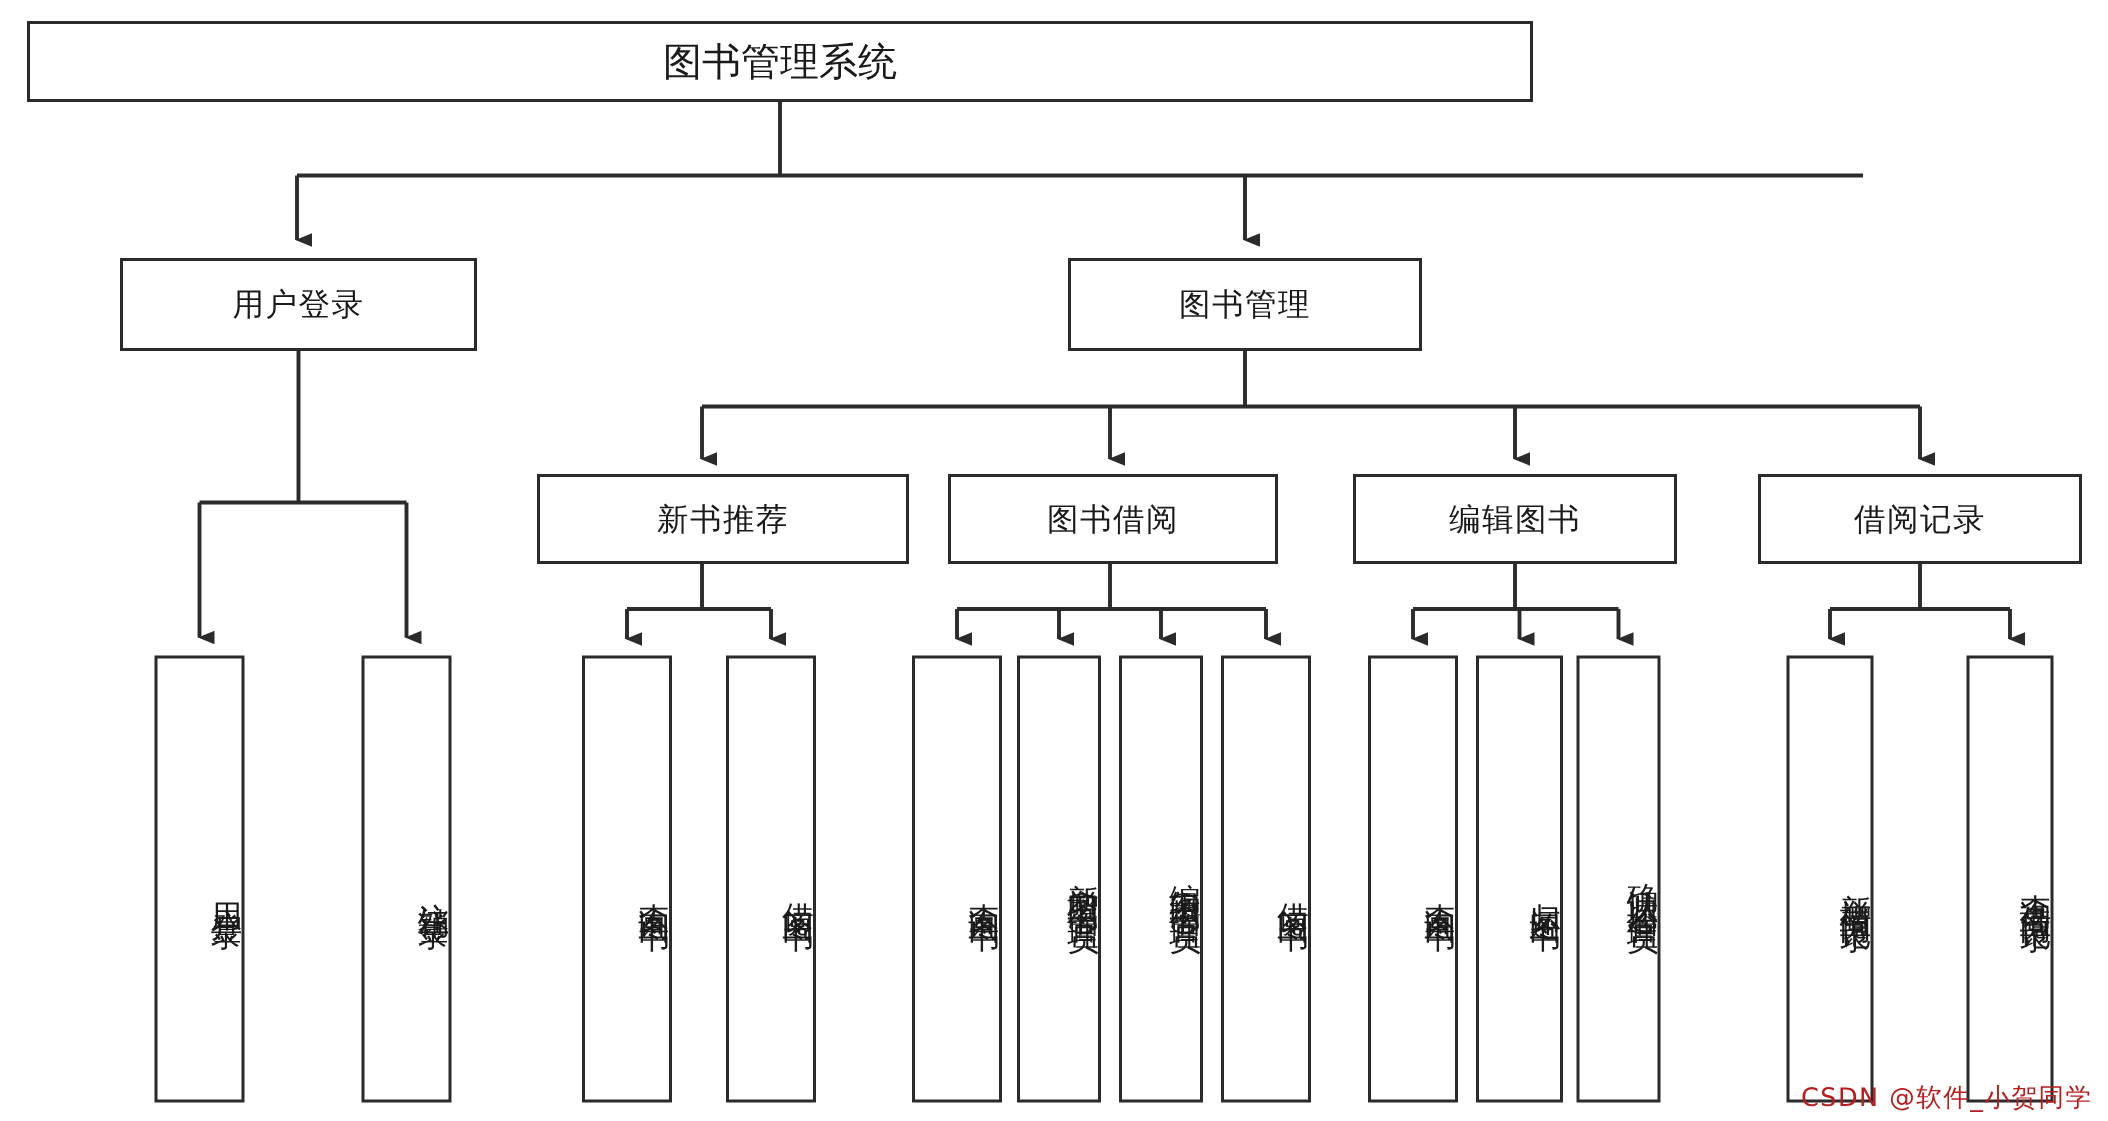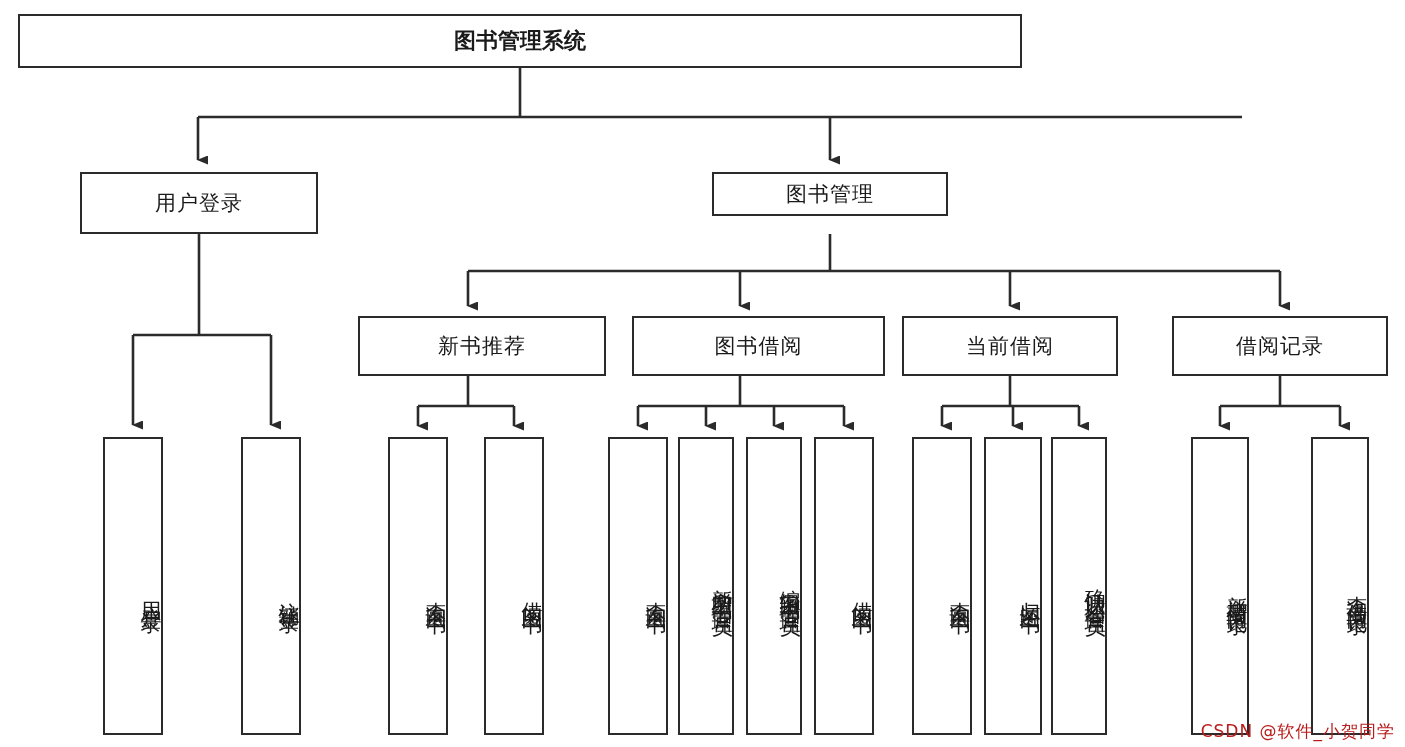--- a/index.html
+++ b/index.html
@@ -18,21 +18,21 @@
     position:absolute;
     box-sizing:border-box;
     background:#ffffff;
     border:2px solid #2b2b2b;
     display:flex;
     align-items:center;
     justify-content:center;
     color:#1a1a1a;
   }
   .node.horiz{font-size:21px;letter-spacing:1px;}
-  .node.root{font-size:22px;font-weight:bold;}
+  .node.root{font-size:26px;}
   .node.leaf{
     writing-mode:vertical-rl;
     text-orientation:upright;
     font-size:21px;
     letter-spacing:4px;
     padding-top:14px;
     align-items:flex-start;
     justify-content:center;
     line-height:1.0;
   }
@@ -102,32 +102,32 @@
     </g>
   </svg>
 
   <div class="node root" style="left:18px;top:14px;width:1004px;height:54px;">
     <span class="lbl">图书管理系统</span>
   </div>
 
   <div class="node horiz" style="left:80px;top:172px;width:238px;height:62px;">
     <span class="lbl">用户登录</span>
   </div>
-  <div class="node horiz" style="left:712px;top:172px;width:236px;height:44px;">
+  <div class="node horiz" style="left:712px;top:172px;width:236px;height:62px;">
     <span class="lbl">图书管理</span>
   </div>
 
   <div class="node horiz" style="left:358px;top:316px;width:248px;height:60px;">
     <span class="lbl">新书推荐</span>
   </div>
-  <div class="node horiz" style="left:632px;top:316px;width:253px;height:60px;">
+  <div class="node horiz" style="left:632px;top:316px;width:220px;height:60px;">
     <span class="lbl">图书借阅</span>
   </div>
   <div class="node horiz" style="left:902px;top:316px;width:216px;height:60px;">
-    <span class="lbl">当前借阅</span>
+    <span class="lbl">编辑图书</span>
   </div>
   <div class="node horiz" style="left:1172px;top:316px;width:216px;height:60px;">
     <span class="lbl">借阅记录</span>
   </div>
 
   <div class="node leaf" style="left:103px;top:437px;width:60px;height:298px;">
     <span class="lbl">用户登录</span>
   </div>
   <div class="node leaf" style="left:241px;top:437px;width:60px;height:298px;">
     <span class="lbl">注销登录</span>

